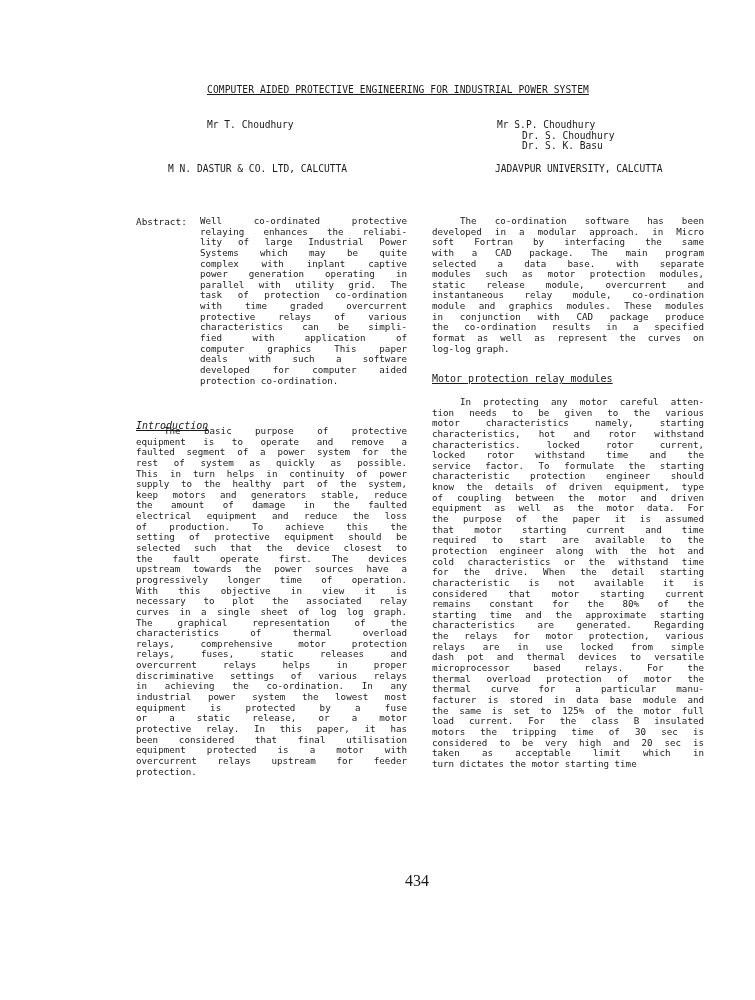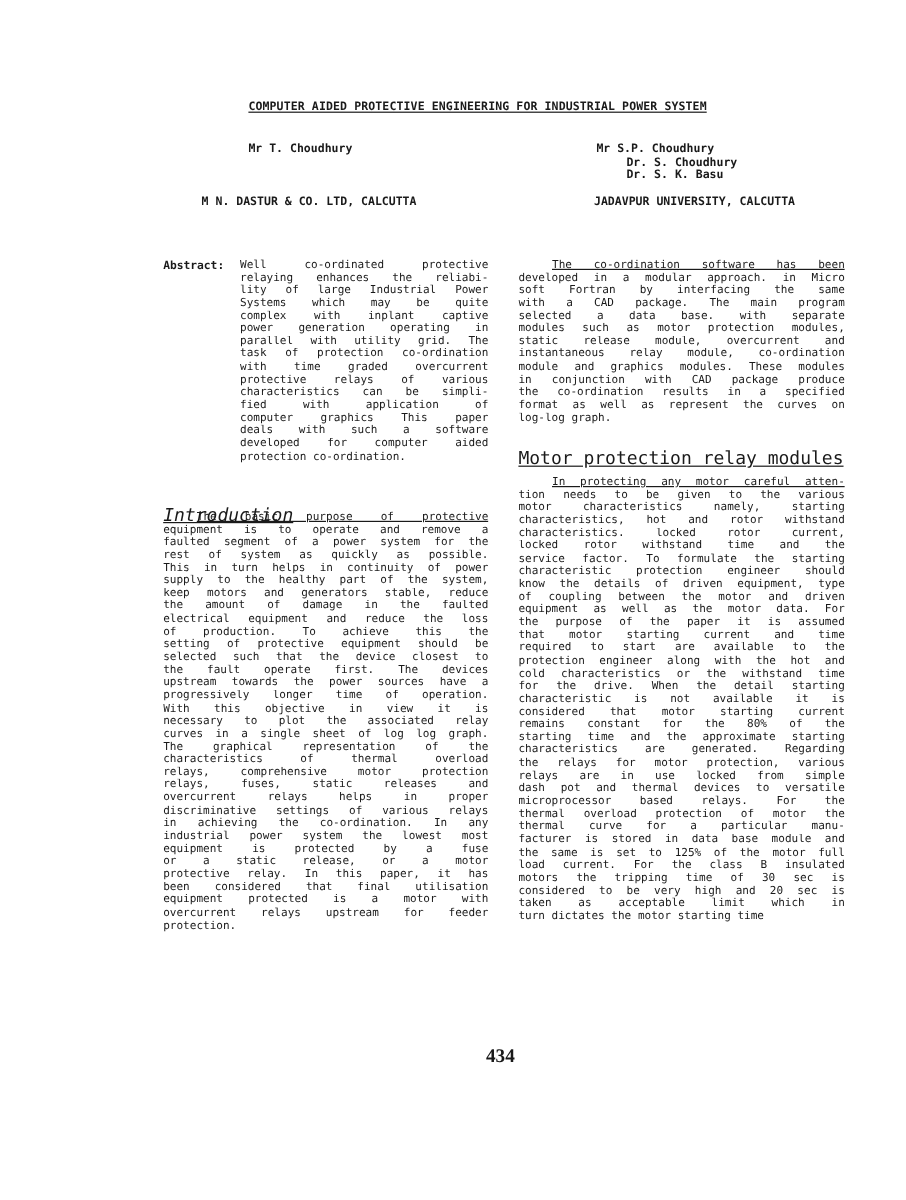--- a/index.html
+++ b/index.html
@@ -1,25 +1,25 @@
 <!DOCTYPE html>
 <html><head>
 <meta charset="utf-8">
 <style>
   html, body { margin:0; padding:0; background:#ffffff; }
   body { width:755px; height:1000px; position:relative; overflow:hidden;
          font-family:"DejaVu Sans Mono","Liberation Mono",monospace; color:#1a1a1a; }
-  .abs { position:absolute;font-weight:bold; }
+  .abs { position:absolute; }
   .title { left:207px; top:84px; font-size:9.6px; letter-spacing:0.1px; text-decoration:underline; white-space:nowrap; }
   .auth { font-size:9.6px; white-space:nowrap; line-height:10.5px; }
   .col { position:absolute; font-size:9.2px; line-height:10.65px; text-align:justify; }
   .col .ln { display:block; height:10.65px; white-space:nowrap; text-align:justify; text-align-last:justify; overflow:hidden; }
   .col .ln.last { text-align-last:left; }
-  .col .ln.indent { padding-left:28px;text-decoration:underline; }
-  .heading { font-size:15px; text-decoration:underline; font-weight:bold; white-space:nowrap; }
+  .col .ln.indent { padding-left:28px; }
+  .heading { font-size:10px; text-decoration:underline; font-weight:bold; white-space:nowrap; }
   .abs-label { font-size:9.4px; white-space:nowrap; }
   .pagenum { left:380px; top:872px; font-family:"Liberation Serif","DejaVu Serif",serif; font-size:16px;margin-left:25px; }
 </style>
 </head>
 <body>
 
 <div class="abs title">COMPUTER AIDED PROTECTIVE ENGINEERING FOR INDUSTRIAL POWER SYSTEM</div>
 
 <div class="abs auth" style="left:207px; top:120px;">
   <div>Mr T. Choudhury</div>

